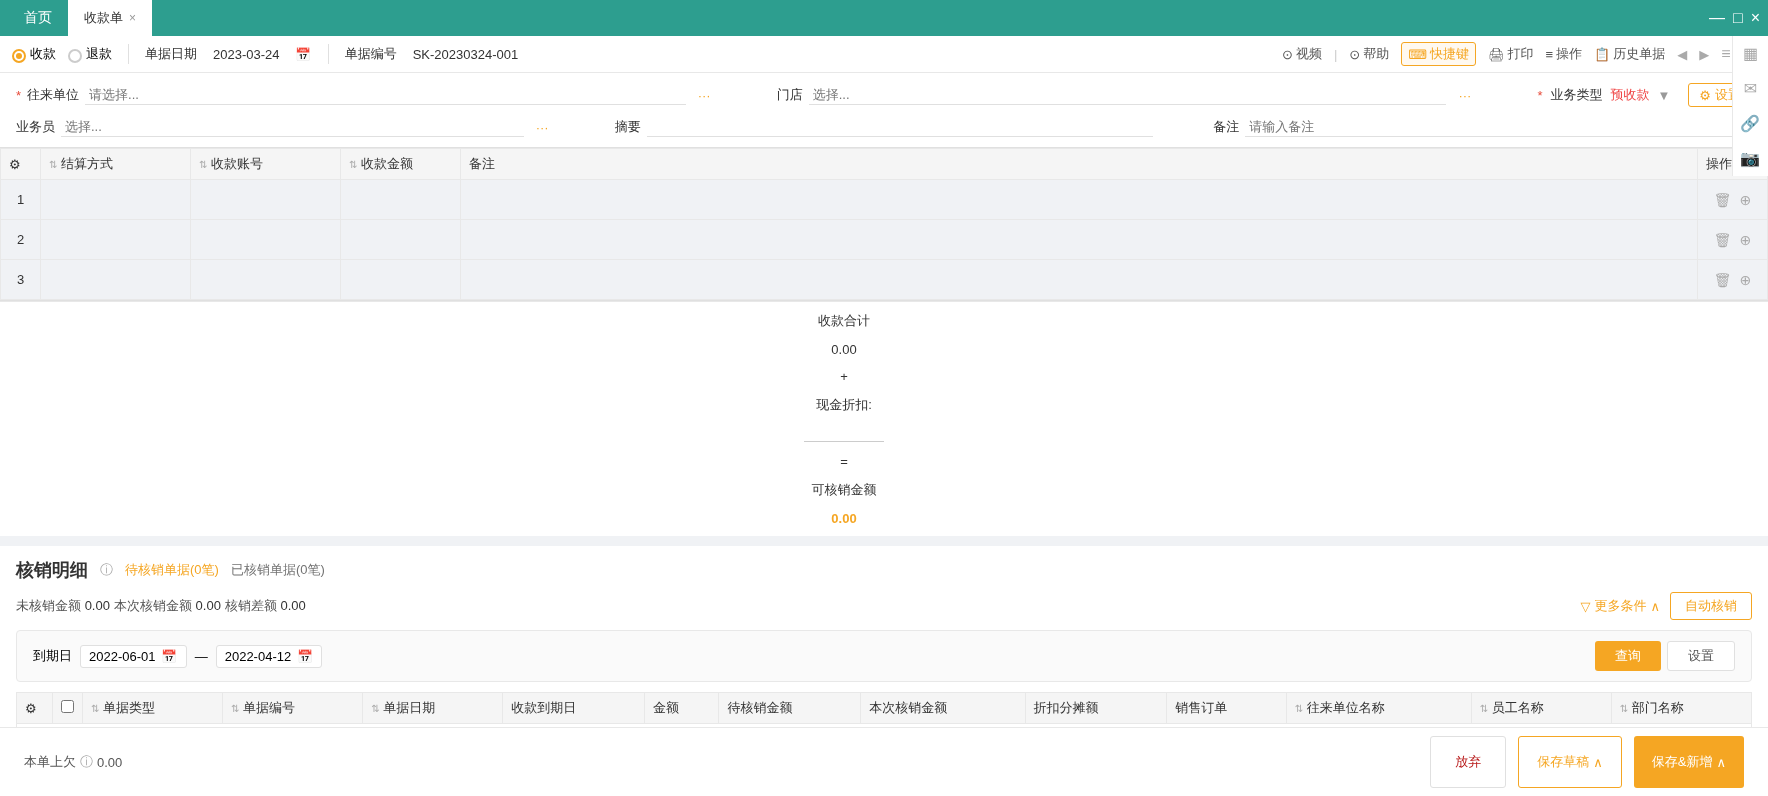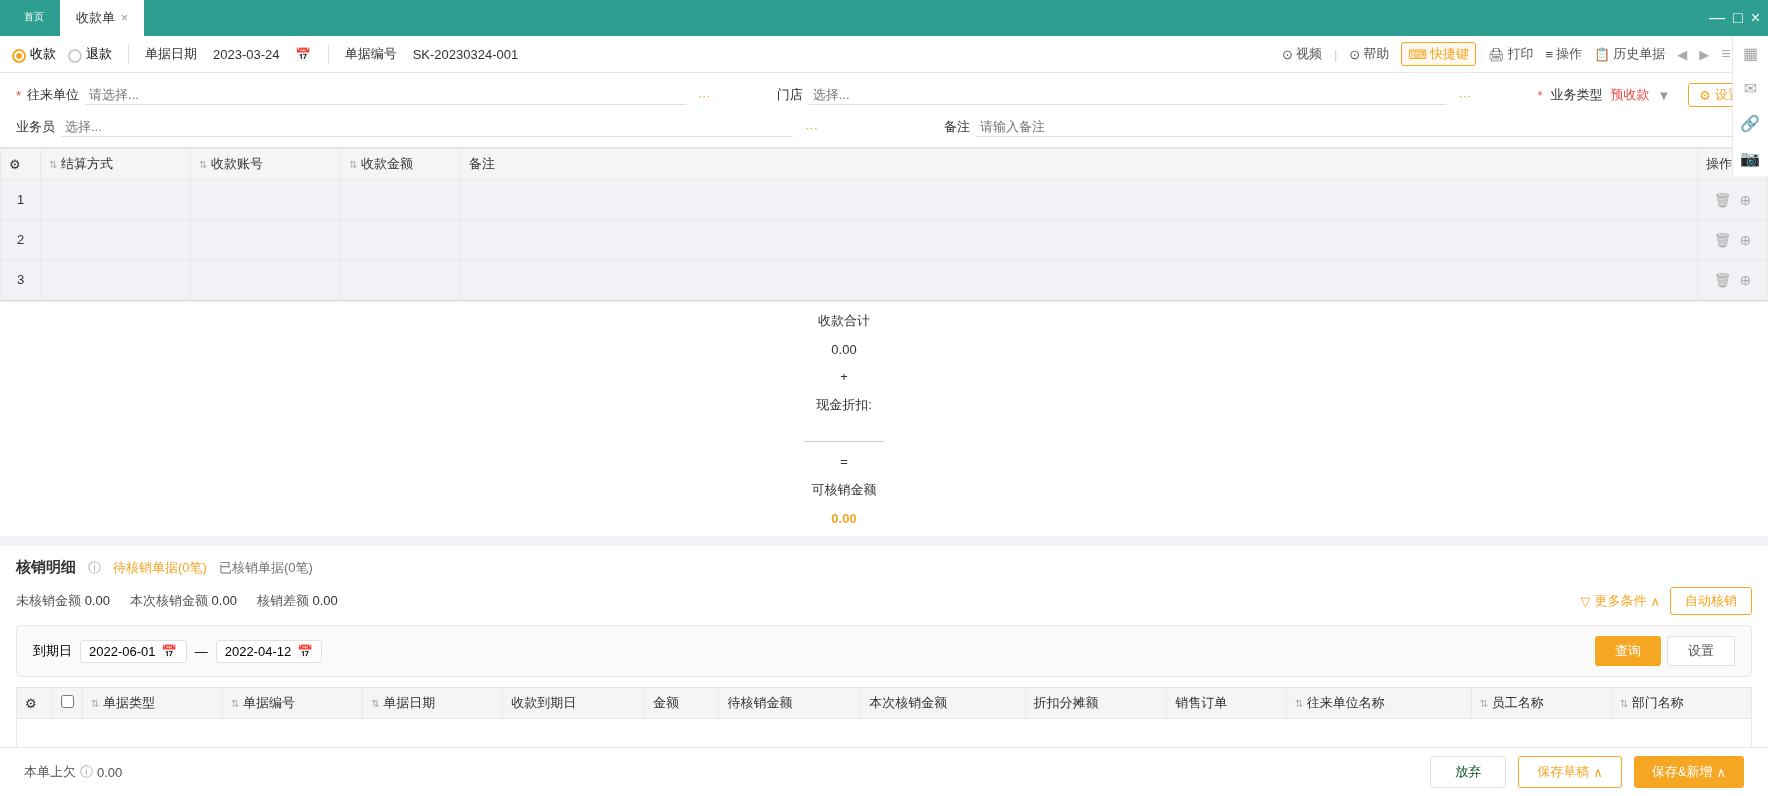--- a/index.html
+++ b/index.html
@@ -12,21 +12,21 @@
       background: #2d9e8f;
       height: 36px;
       padding: 0 8px;
     }
     .tab-home {
       color: #fff;
       padding: 0 16px;
       height: 39px;
       line-height: 36px;
       cursor: pointer;
-      font-size: 10px;
+      font-size: 14px;
     }
     .tab-active {
       background: #fff;
       color: #333;
       padding: 0 16px;
       height: 36px;
       line-height: 36px;
       cursor: pointer;
       font-size: 14px;
       display: flex;
@@ -267,21 +267,21 @@
       background: #fff;
       padding: 12px 16px;
     }
     .verification-header {
       display: flex;
       align-items: center;
       gap: 12px;
       margin-bottom: 10px;
     }
     .section-title {
-      font-size: 15px;
+      font-size: 18px;
       font-weight: bold;
       color: #333;
     }
     .tab-link {
       color: #f5a623;
       cursor: pointer;
       font-size: 13px;
     }
     .tab-link-normal {
       color: #737373;
@@ -290,21 +290,21 @@
     }
     .info-icon {
       color: #aaa;
       cursor: pointer;
     }
 
     
     .stats-row {
       display: flex;
       align-items: center;
-      gap: 20px;
+      gap: 4px;
       margin-bottom: 10px;
     }
     .stat-item {
       color: #555;
     }
     .stat-val { color: #333; }
     .filter-right {
       margin-left: auto;
       display: flex;
       align-items: center;
@@ -432,31 +432,31 @@
       gap: 4px;
     }
     .footer-btns {
       margin-left: auto;
       display: flex;
       gap: 12px;
     }
     .btn-abandon {
       border: 1px solid #e0e0e0;
       background: #fff;
-      color: #14532d;
+      color: #b91c1c;
       border-radius: 3px;
       padding: 6px 24px;
       cursor: pointer;
     }
     .btn-save-draft {
       border: 1px solid #f5a623;
       background: #fff;
       color: #f5a623;
       border-radius: 3px;
-      padding: 6px 18px;
+      padding: 16px 18px;
       cursor: pointer;
       display: flex;
       align-items: center;
       gap: 4px;
     }
     .btn-save-new {
       background: #f5a623;
       color: #fff;
       border: none;
       border-radius: 3px;
@@ -589,20 +589,24 @@
     </div>
   </div>
 
   <div class="form-row">
     <div class="form-field">
       <span class="form-field-label">业务员</span>
       <input class="form-input" type="text" placeholder="选择..." style="">
       <span class="more-dots">···</span>
     </div>
     <div style="width:60px;"></div>
+    <div class="form-field">
+      <span class="form-field-label">摘要</span>
+      <input class="form-input" type="text" style="">
+    </div>
     <div style="width:60px;"></div>
     <div class="form-field">
       <span class="form-field-label">备注</span>
       <input class="form-input" type="text" placeholder="请输入备注" style="">
     </div>
   </div>
 </div>
 
 <div class="table-container">
   <table class="data-table">

